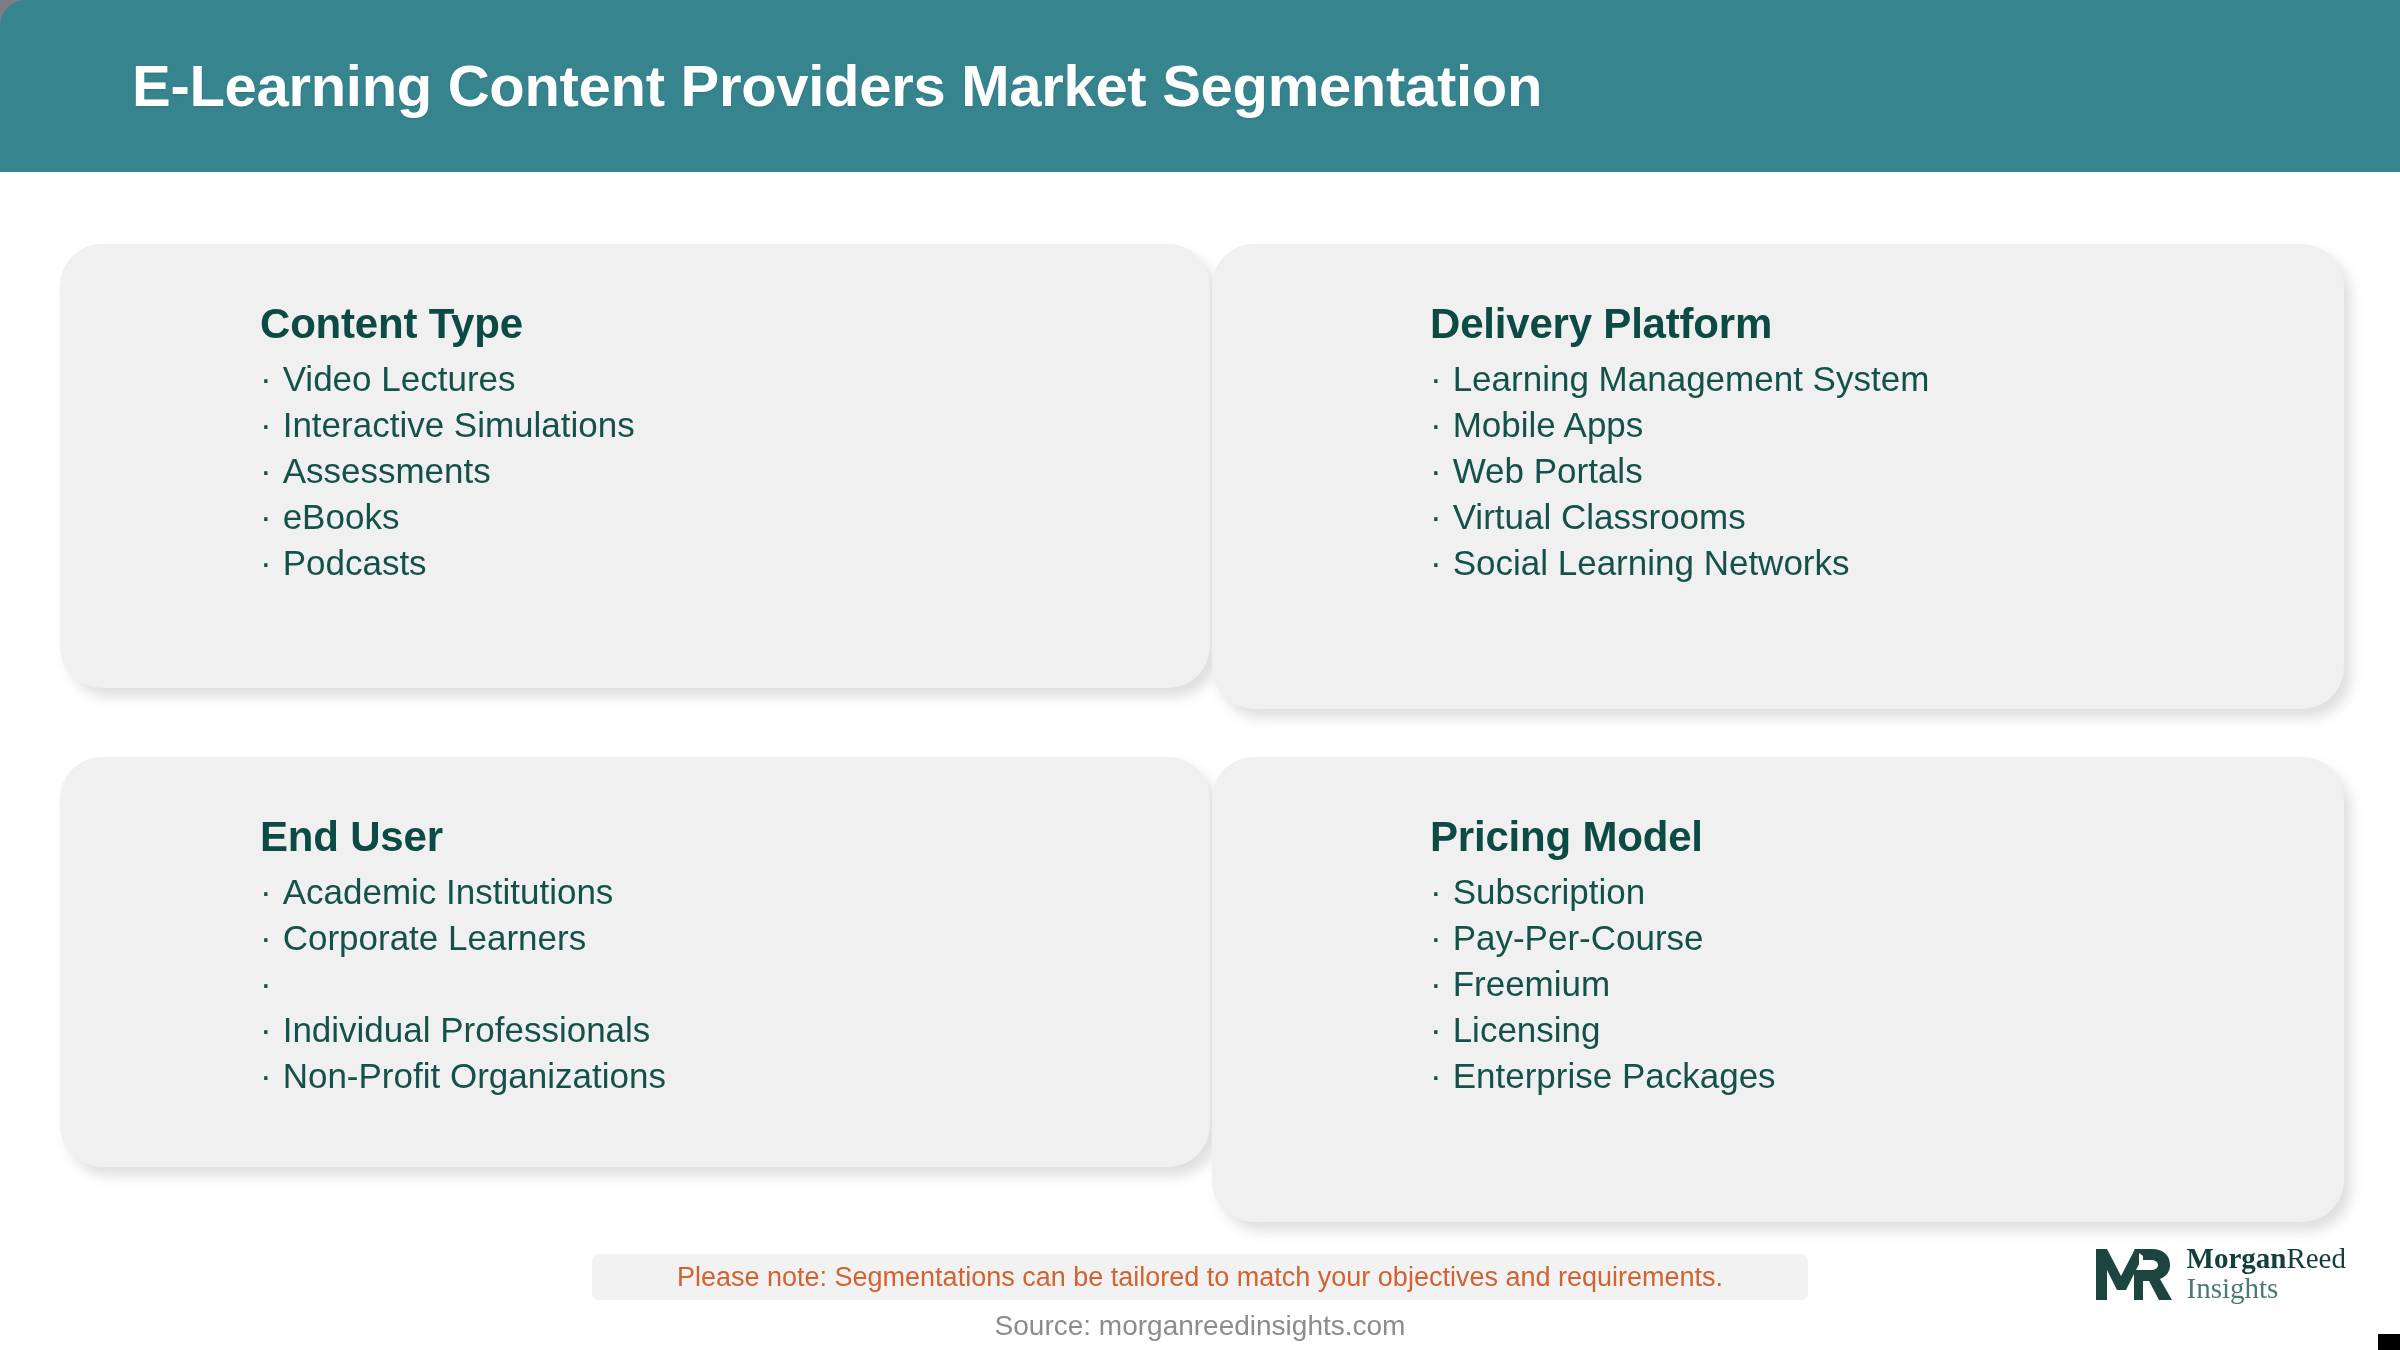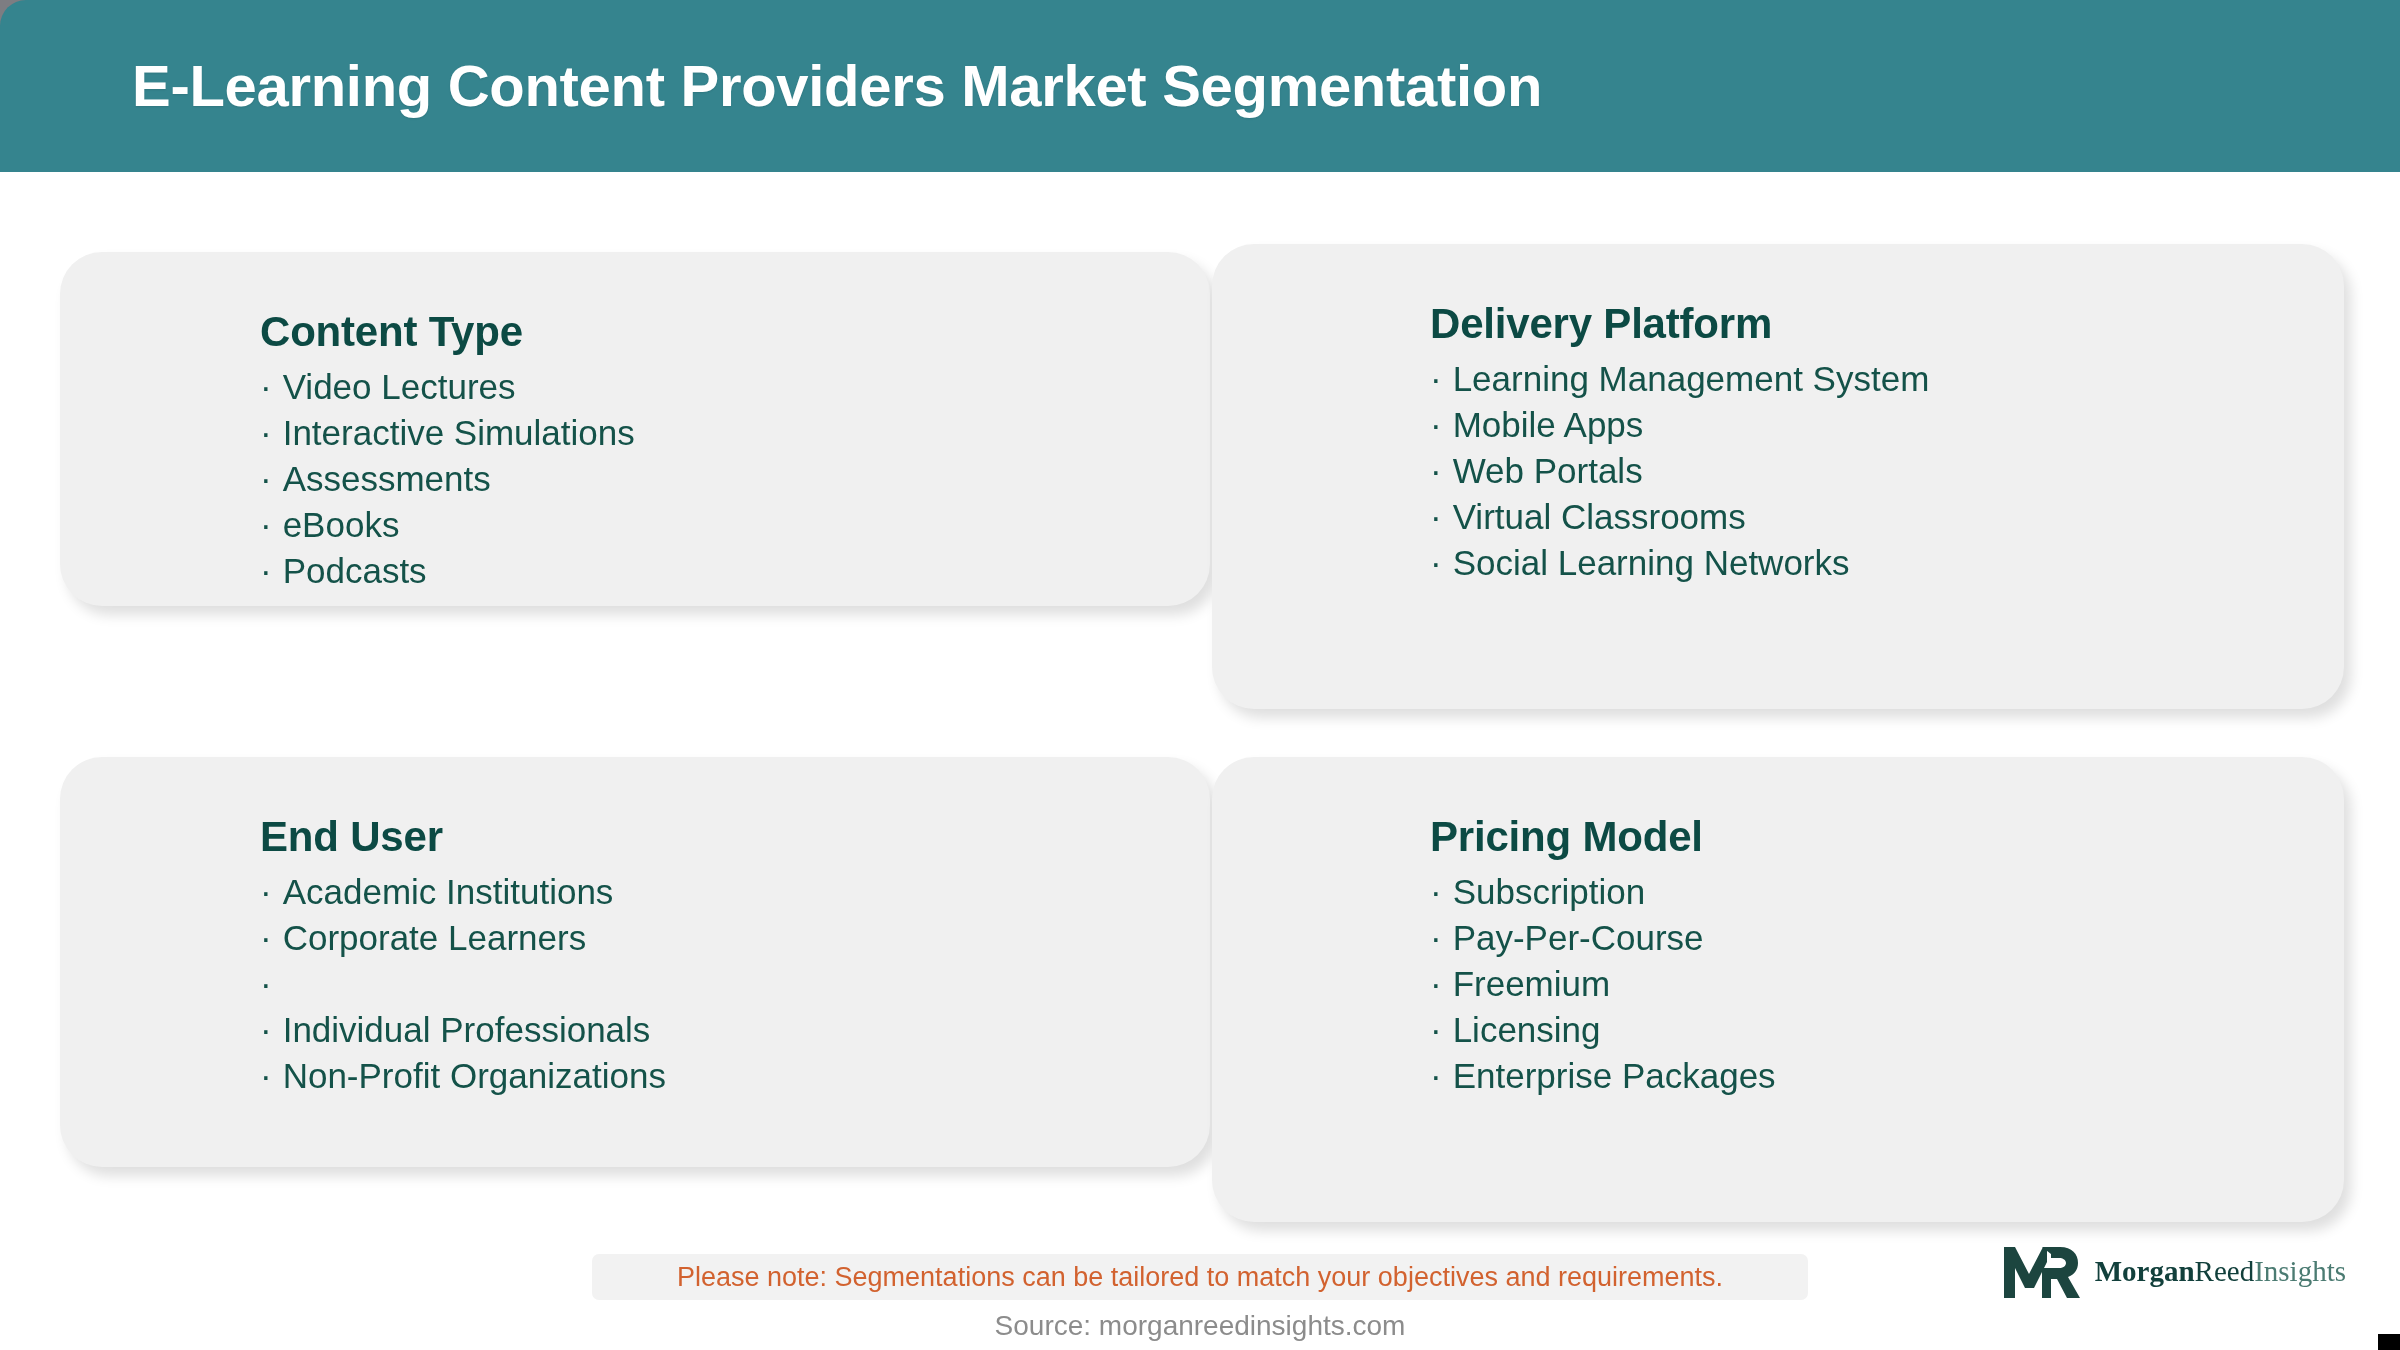--- a/index.html
+++ b/index.html
@@ -91,21 +91,21 @@
   }
 
   .card {
     position: absolute;
     background: #f0f0f0;
     border-radius: 42px;
     box-shadow: 7px 9px 13px rgba(0,0,0,0.13);
     box-sizing: border-box;
     overflow: hidden;
   }
-  .card-1 { left: 60px;   top: 80px;  width: 1150px; height: 354px; }
+  .card-1 { left: 60px;   top: 72px;  width: 1150px; height: 444px; }
   .card-2 { left: 1212px; top: 72px;  width: 1132px; height: 465px; }
   .card-3 { left: 60px;   top: 585px; width: 1150px; height: 410px; }
   .card-4 { left: 1212px; top: 585px; width: 1132px; height: 465px; }
 
   .card-inner {
     position: absolute;
     left: 0;
     top: 0;
     width: 100%;
     padding: 56px 60px 0 0;
@@ -195,21 +195,21 @@
     align-items: center;
     gap: 13px;
   }
   .logo-mark {
     width: 80px;
     height: 56px;
     flex: none;
   }
   .logo-words {
     display: flex;
-    flex-direction: row;
+    flex-direction: column;
     justify-content: center;
     line-height: 1.02;
   }
   .logo-line1 {
     font-family: "Liberation Serif", serif;
     font-size: 29px;
     color: #12403c;
     white-space: nowrap;
   }
   .logo-line1 .lw-bold { font-weight: bold; }

